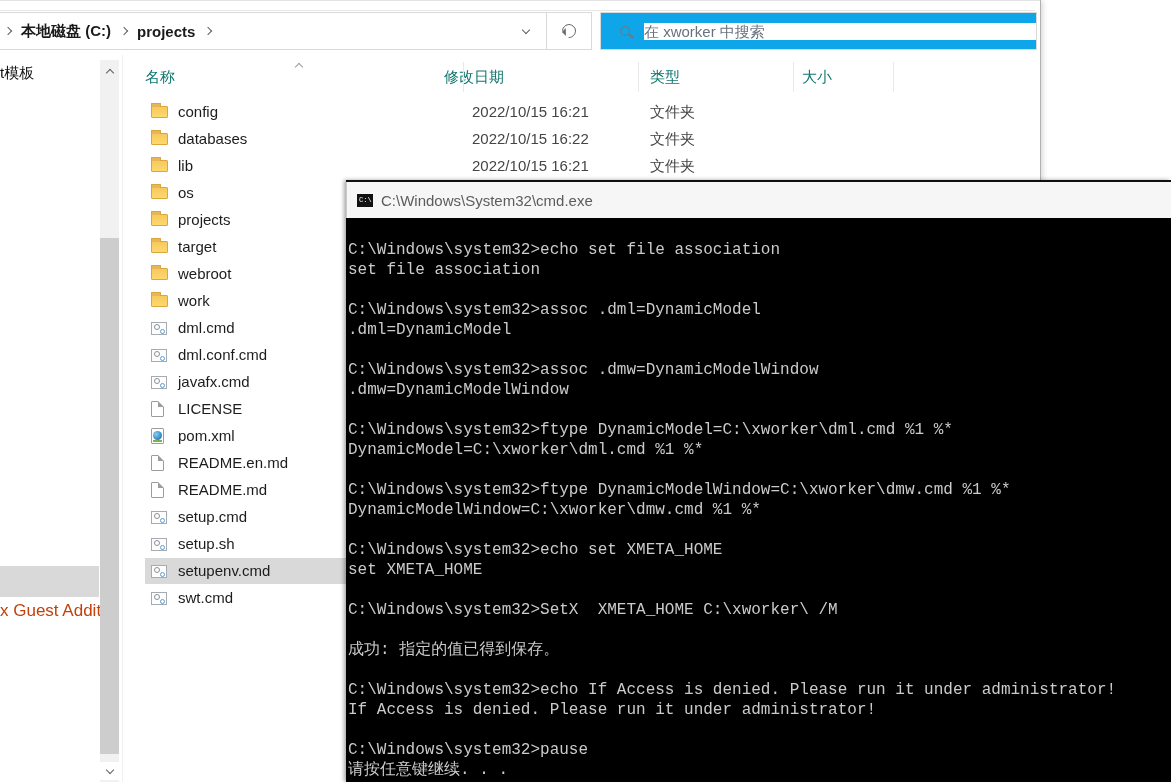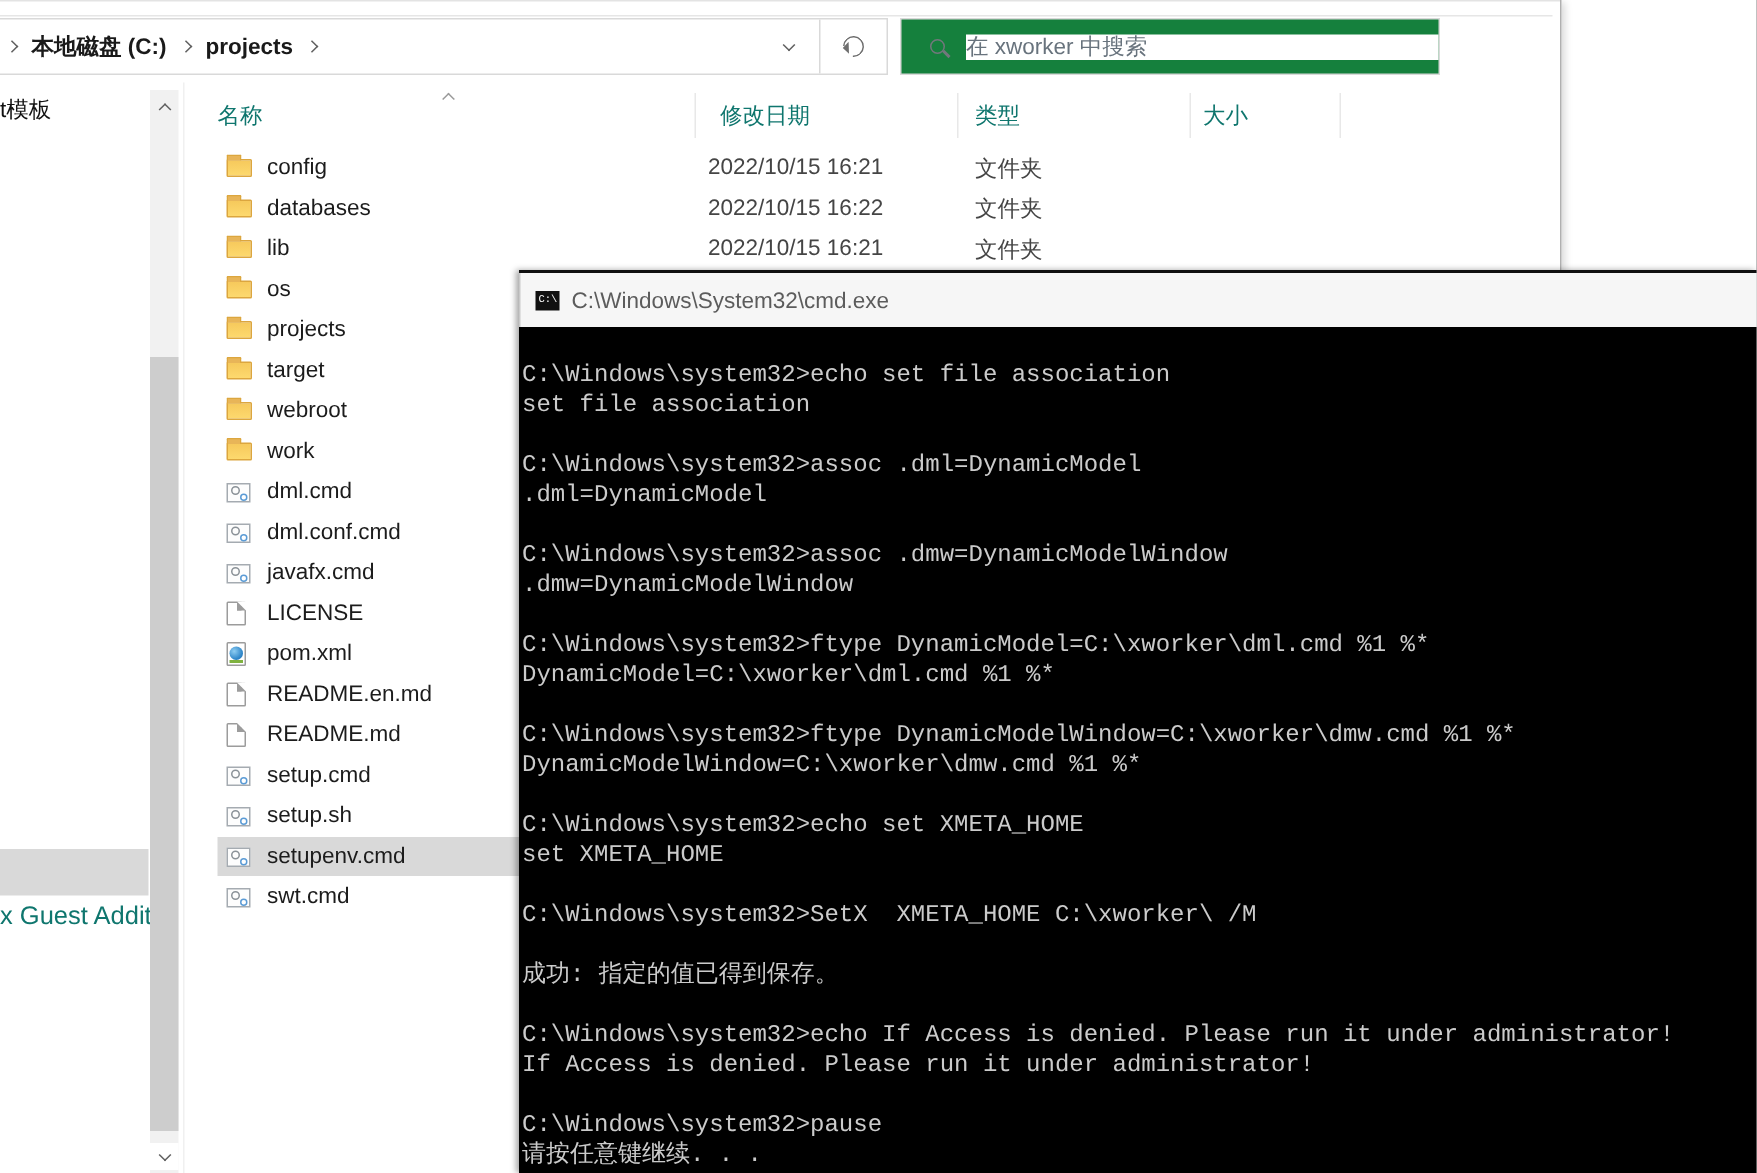--- a/index.html
+++ b/index.html
@@ -20,41 +20,41 @@
   .chev.down  { transform:rotate(45deg); margin-top:-3px; }
   .chev.up    { transform:rotate(-135deg); margin-top:3px; }
   .addr-drop { width:42px; height:36px; display:flex; align-items:center; justify-content:center;
                border-right:1px solid #d9d9d9; }
   .refresh-btn { width:44px; height:36px; display:flex; align-items:center; justify-content:center; }
   .refresh-glyph { position:relative; width:14px; height:14px; border:1.7px solid #6e6e6e; border-radius:50%;
                    border-left-color:transparent; transform:rotate(-42deg); }
   .refresh-glyph::after { content:""; position:absolute; left:-4px; top:-2px;
                    border:4px solid transparent; border-right-color:#6e6e6e; transform:rotate(40deg); }
 
-  .searchbox { position:absolute; left:600px; top:12px; width:360px; height:38px;
-               border:1px solid #d9d9d9; background:#15803d; display:flex; align-items:center; }
+  .searchbox { position:absolute; left:600px; top:12px; width:437px; height:38px;
+               border:1px solid #d9d9d9; background:#0ea5e9; display:flex; align-items:center; }
   .search-glyph { position:relative; width:10px; height:10px; border:1.6px solid #72777c; border-radius:50%;
                   margin:0 14px 0 19px; flex:0 0 auto; }
   .search-glyph::after { content:""; position:absolute; width:6px; height:1.7px; background:#72777c;
                   right:-5px; bottom:-2px; transform:rotate(45deg); }
   .searchbox input { border:none; outline:none; flex:1; font-size:15px; color:#333;
                      font-family:"Liberation Sans",sans-serif; }
   .searchbox input::placeholder { color:#68737d; opacity:1; }
 
   
   .colheaders { position:absolute; top:62px; left:0; width:100%; height:30px; font-size:15px; color:#0f766e; }
   .colheaders .h { position:absolute; top:6px; }
   .h-sep { position:absolute; top:0; width:1px; height:30px; background:#e8e8e8; }
   .sort-caret { position:absolute; left:296px; top:-6px; }
   .sort-caret .chev { border-color:#9a9a9a; }
 
   
   .side-top-label { position:absolute; left:0; top:64px; font-size:15px; color:#111; }
   .side-sel { position:absolute; left:0; top:566px; width:99px; height:31px; background:#d9d9d9; }
-  .side-bottom-label { position:absolute; left:0; top:601px; font-size:17px; color:#0f766e; white-space:nowrap; }
+  .side-bottom-label { position:absolute; left:0; top:601px; font-size:17px; color:#c2410c; white-space:nowrap; }
   .sidescroll { position:absolute; left:100px; top:60px; width:19px; height:722px; background:#f1f1f1; }
   .sidescroll .arrow { position:absolute; left:0; width:19px; height:18px; display:flex; align-items:center; justify-content:center; }
   .sidescroll .arrow.top { top:2px; } .sidescroll .arrow.bottom { bottom:2px; background:#fff; }
   .sidescroll .thumb { position:absolute; left:0; top:178px; width:19px; height:516px; background:#cdcdcd; }
   .pane-sep { position:absolute; left:122px; top:55px; width:1px; height:727px; background:#f0f0f0; }
 
   
   .filelist { position:absolute; left:0; top:99px; width:100%; }
   .row { position:relative; height:27px; font-size:15px; }
   .row.selected::before { content:""; position:absolute; left:145px; right:14px; top:0; bottom:1px; background:#d9d9d9; }
@@ -118,21 +118,21 @@
   </div>
 
   <div class="searchbox">
     <span class="search-glyph"></span>
     <input type="text" placeholder="在 xworker 中搜索" style="">
   </div>
 
   <div class="colheaders">
     <span class="sort-caret"><span class="chev up"></span></span>
     <span class="h" style="left:145px">名称</span>
-    <span class="h" style="left:480px">修改日期</span>
+    <span class="h" style="left:444px">修改日期</span>
     <span class="h" style="left:650px">类型</span>
     <span class="h" style="left:802px">大小</span>
     <span class="h-sep" style="left:463px"></span>
     <span class="h-sep" style="left:638px"></span>
     <span class="h-sep" style="left:793px"></span>
     <span class="h-sep" style="left:893px"></span>
   </div>
 
   <div class="side-top-label">t模板</div>
   <div class="side-sel"></div>

